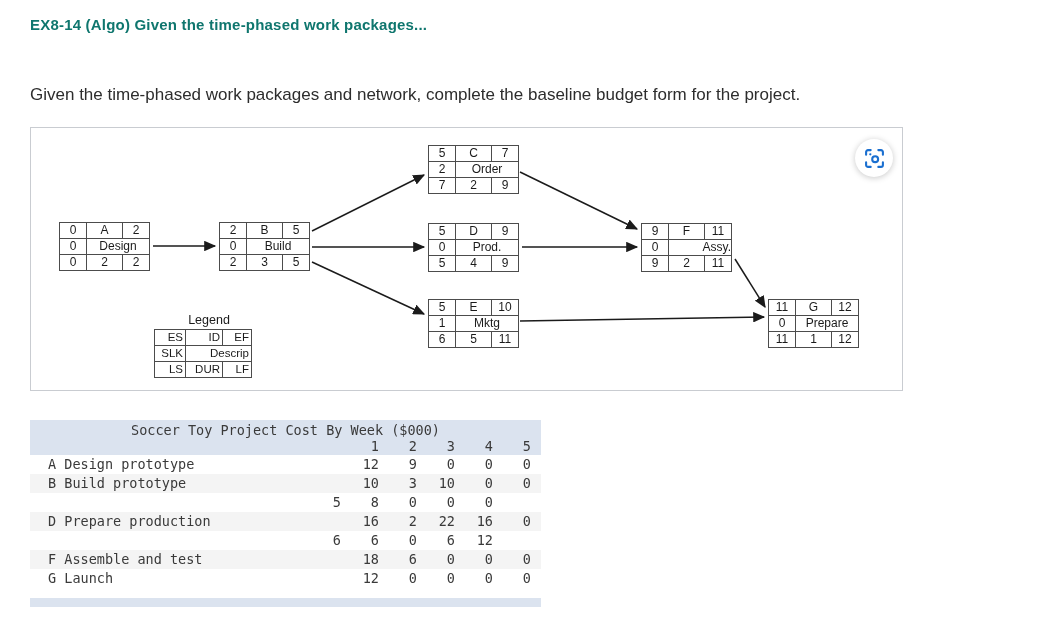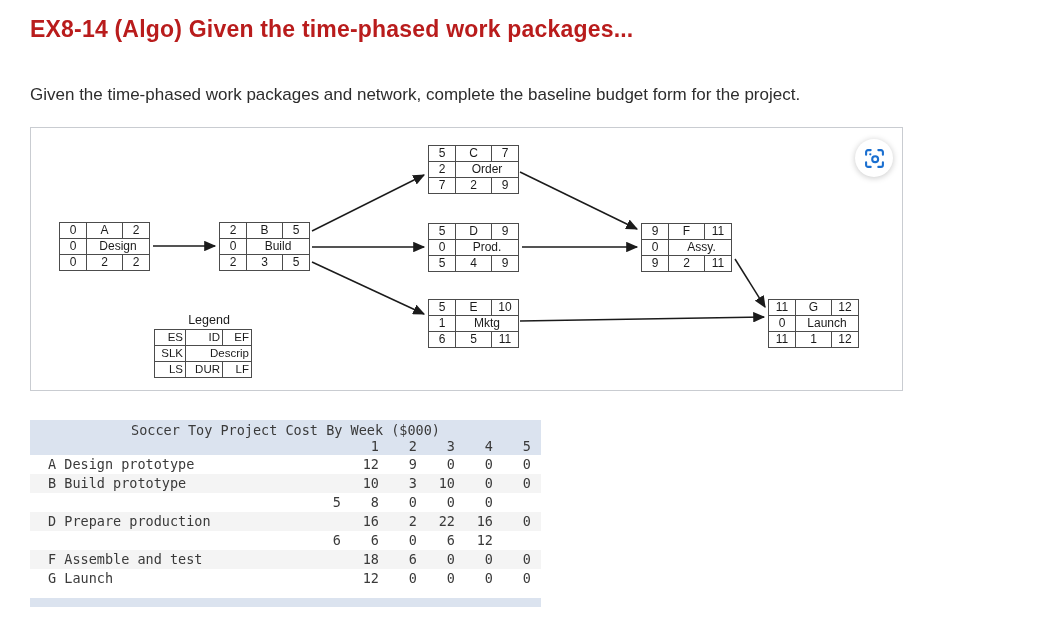--- a/index.html
+++ b/index.html
@@ -1,34 +1,34 @@
 <!DOCTYPE html>
 <html><head>
 <meta charset="utf-8">
 <style>
   * { margin:0; padding:0; box-sizing:border-box; }
   html,body { width:1056px; height:630px; background:#ffffff; overflow:hidden;
               font-family:"Liberation Sans", sans-serif; position:relative; }
 
-  .page-title { position:absolute; left:30px; top:16px; font-size:23px; font-weight:bold;
-                color:#b91c1c; letter-spacing:.2px; }
+  .page-title { position:absolute; left:30px; top:16px; font-size:15px; font-weight:bold;
+                color:#0f766e; letter-spacing:.2px; }
   .instruction { position:absolute; left:30px; top:85px; font-size:17px; color:#2d2d2d;text-align:center; }
 
   
   .diagram-panel { position:absolute; left:30px; top:127px; width:873px; height:264px;
                    background:#ffffff; border:1px solid #c9ccd1; }
   .network-canvas { position:absolute; left:0; top:0; width:100%; height:100%; }
   svg.arrows { position:absolute; left:0; top:0; pointer-events:none; }
 
   table.node { position:absolute; border-collapse:collapse; background:#fff;
                font-size:12px; color:#1b1b1b; }
   table.node td { border:1px solid #4c4c4c; height:15px; padding:0; text-align:center;
                   line-height:15px; }
   table.node td.c1 { width:27px; } table.node td.c2 { width:36px; } table.node td.c3 { width:27px; }
-  table.node.node-F td.descrip { text-align:center; padding-left:3px; }
+  table.node.node-F td.descrip { text-align:right; padding-left:3px; }
 
   .legend-wrap { position:absolute; left:123px; top:185px; width:110px; }
   .legend-title { text-align:center; font-size:12.5px; color:#1b1b1b; height:16px; }
   table.legend { border-collapse:collapse; background:#fff; font-size:11.5px; color:#1b1b1b; }
   table.legend td { border:1px solid #4c4c4c; height:15px; padding:0 2px; text-align:right;
                     line-height:15px; }
   table.legend td.c1 { width:31px; } table.legend td.c2 { width:37px; } table.legend td.c3 { width:29px; }
 
   .zoom-btn { position:absolute; left:824px; top:11px; width:38px; height:38px; border-radius:50%;
               background:#fff; box-shadow:0 1px 6px rgba(0,0,0,.22); display:flex;
@@ -219,21 +219,21 @@
       </table>
       <table class="node node-G" style="left: 737px; top: 171px;">
         <tbody>
           <tr>
             <td class="c1">11</td>
             <td class="c2">G</td>
             <td class="c3">12</td>
           </tr>
           <tr>
             <td class="c1">0</td>
-            <td class="descrip" colspan="2">Launch</td>
+            <td class="descrip" colspan="2">Prepare</td>
           </tr>
           <tr>
             <td class="c1">11</td>
             <td class="c2">1</td>
             <td class="c3">12</td>
           </tr>
         </tbody>
       </table>
     </div>
 </div>

